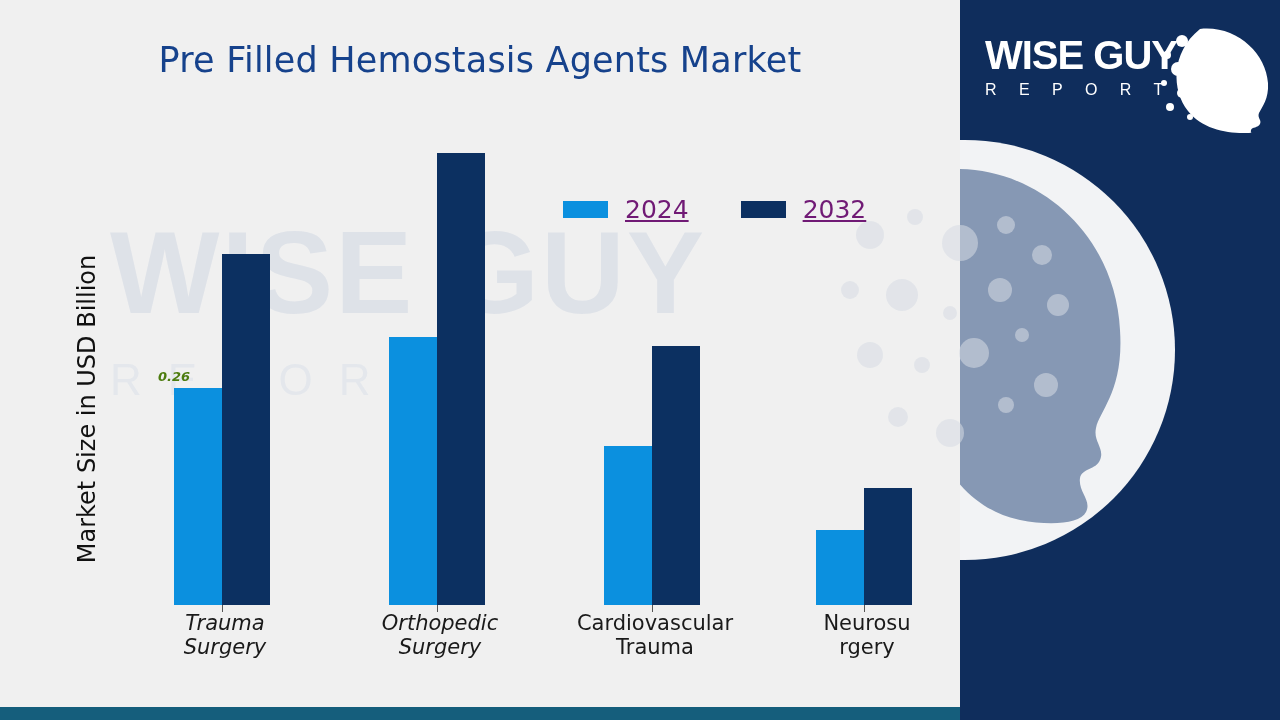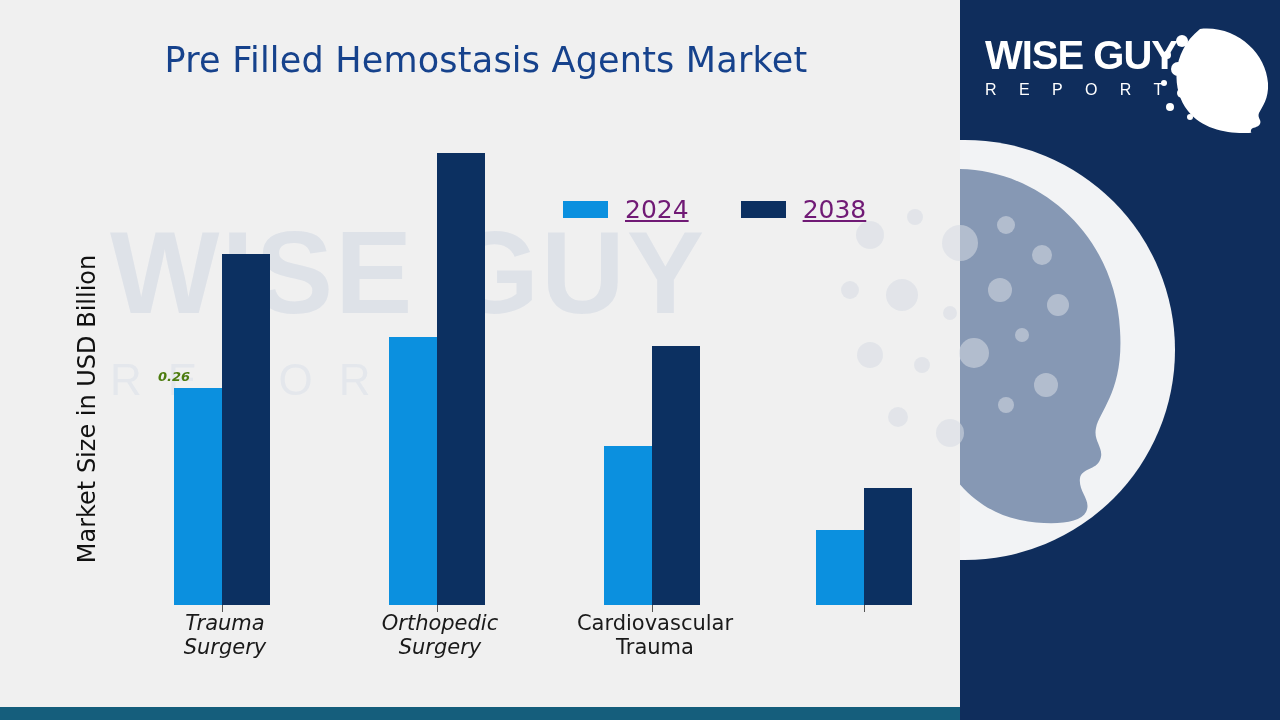--- a/index.html
+++ b/index.html
@@ -55,21 +55,21 @@
   }
   #wm-reports{
     font-family:"Liberation Sans", sans-serif;
     font-size:44px; font-weight:400; color:#e2e6ec; opacity:.85;
     letter-spacing:26px; margin-top:24px; white-space:nowrap;
   }
   #wm-dots{ position:absolute; left:700px; top:-20px; width:280px; height:300px; opacity:.55;}
 
   
   #chart-title{
-    position:absolute; left:6px; top:40px; width:960px;
+    position:absolute; left:0; top:40px; width:960px;
     text-align:center;
     font-family:"DejaVu Sans", sans-serif;
     font-size:35px; font-weight:400; color:#16428c;
     letter-spacing:.2px;
   }
 
   
   #legend{
     position:absolute; left:563px; top:195px;
     display:flex; align-items:center; gap:52px;
@@ -181,21 +181,21 @@
 
 <div id="chart-title">Pre Filled Hemostasis Agents Market</div>
 
 <div id="legend">
   <div class="legend-item">
     <span class="legend-swatch" style="background:#0b90df"></span>
     <span class="legend-label">2024</span>
   </div>
   <div class="legend-item">
     <span class="legend-swatch" style="background:#0c3061"></span>
-    <span class="legend-label">2038</span>
+    <span class="legend-label">2032</span>
   </div>
 </div>
 
 <div id="y-axis-title">Market Size in USD Billion</div>
 
 <div id="plot">
     <div class="group" style="left: 60px;">
       <div class="bar bar-2024" style="height: 217.414px;"></div>
       <div class="bar-value" style="bottom: 221.414px;">0.26</div>
       <div class="bar bar-2032" style="height: 351.207px;"></div>
@@ -214,14 +214,16 @@
       <div class="bar bar-2024" style="height: 158.879px;"></div>
       <div class="bar bar-2032" style="height: 259.224px;"></div>
       <div class="tick"></div>
       <div class="cat-label" style="white-space: pre-line;">Cardiovascular
 Trauma</div>
     </div>
     <div class="group" style="left: 702px;">
       <div class="bar bar-2024" style="height: 75.2586px;"></div>
       <div class="bar bar-2032" style="height: 117.069px;"></div>
       <div class="tick"></div>
+      <div class="cat-label" style="white-space: pre-line;">Neurosu
+rgery</div>
     </div>
   </div>
 
 </body></html>

